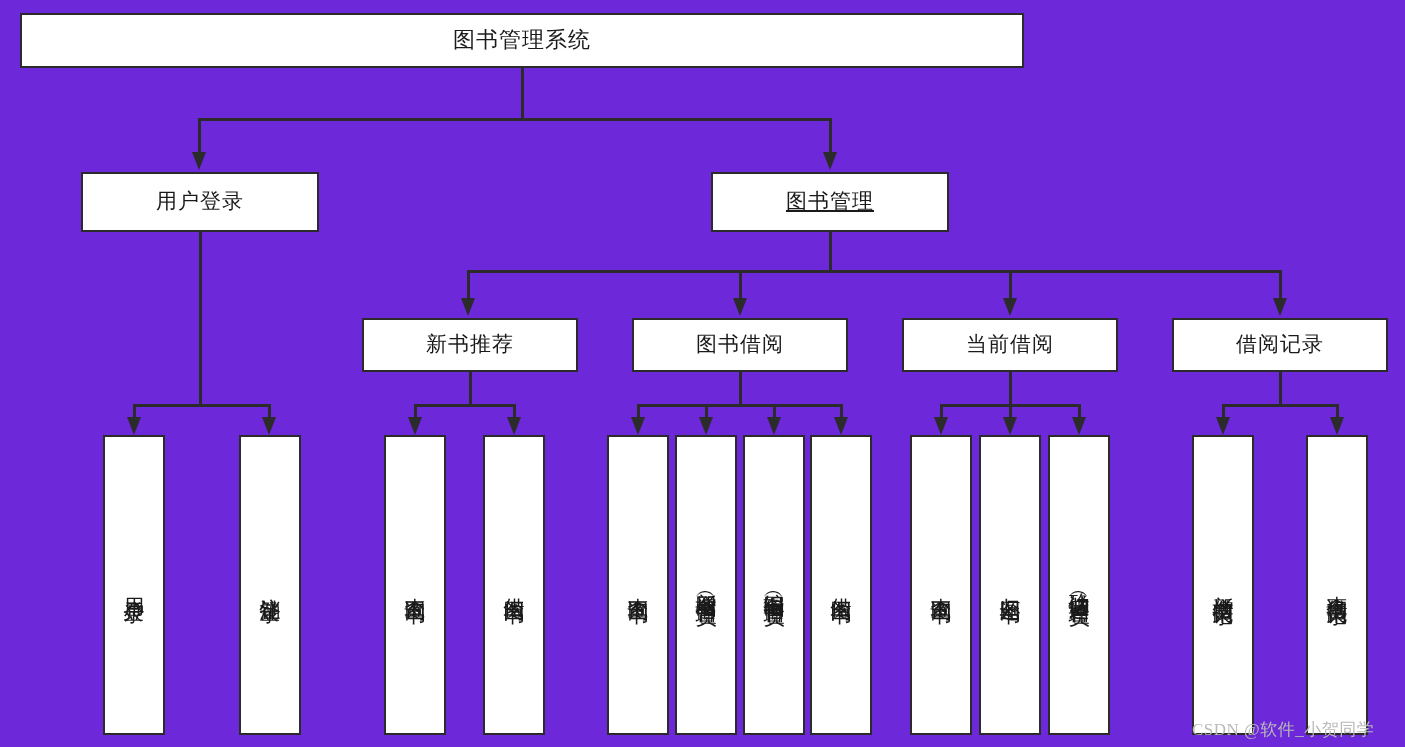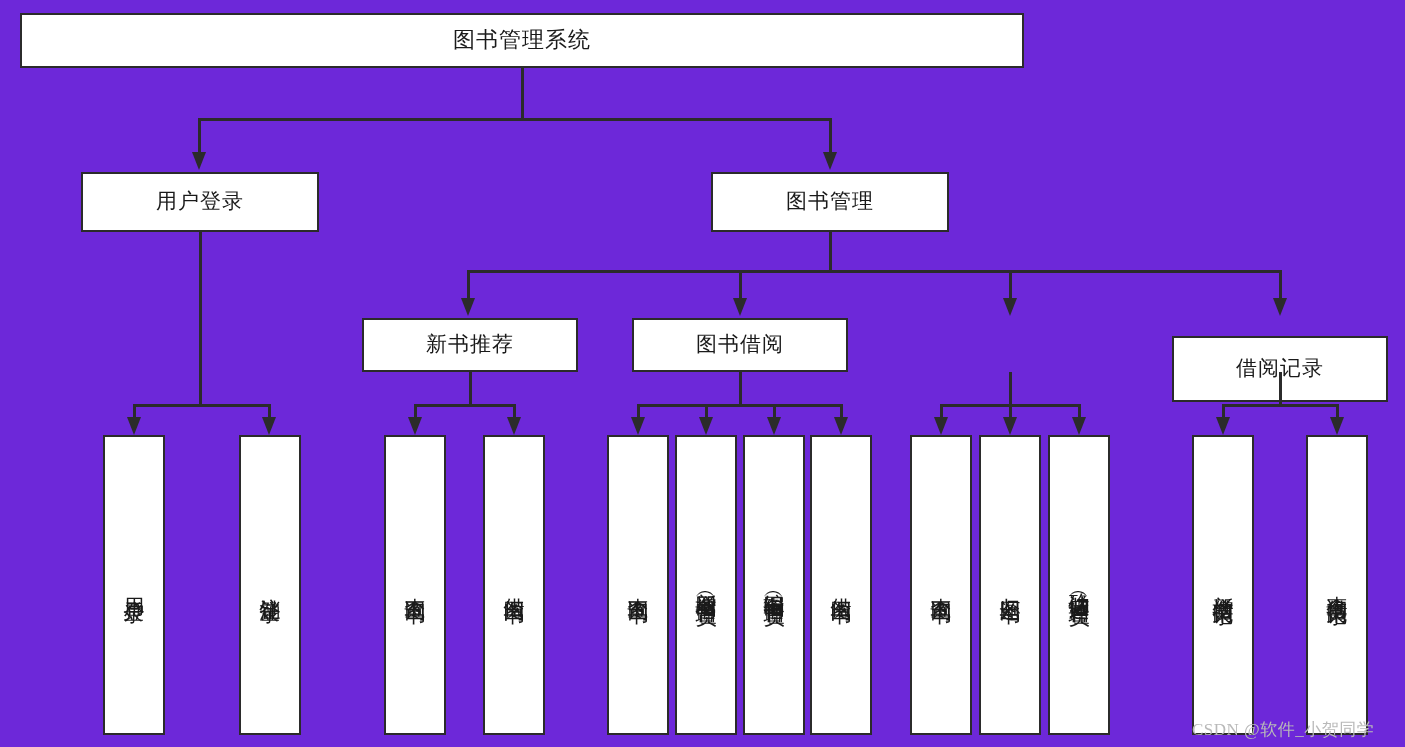--- a/index.html
+++ b/index.html
@@ -83,21 +83,21 @@
   <div class="edge vline" style="left:521px; top:68px; width:2.5px; height:52px;"></div>
 
   <div class="edge hline" style="left:198px; top:118px; width:634px; height:2.5px;"></div>
 
   <div class="edge vline" style="left:198px; top:118px; width:2.5px; height:36px;"></div>
   <div class="arrow" style="left:192px; top:152px;"></div>
   <div class="edge vline" style="left:829px; top:118px; width:2.5px; height:36px;"></div>
   <div class="arrow" style="left:823px; top:152px;"></div>
 
   <div class="node h" style="left:81px; top:172px; width:238px; height:60px;">用户登录</div>
-  <div class="node h" style="left:711px; top:172px; width:238px; height:60px;">图书管理</div>
+  <div class="node h" style="left:711px; top:172px; width:238px; height:60px;text-decoration:underline;">图书管理</div>
 
   <div class="edge vline" style="left:199px; top:232px; width:2.5px; height:174px;"></div>
   <div class="edge hline" style="left:133px; top:404px; width:137px; height:2.5px;"></div>
   <div class="edge vline" style="left:133px; top:404px; width:2.5px; height:15px;"></div>
   <div class="arrow" style="left:127px; top:417px;"></div>
   <div class="edge vline" style="left:268px; top:404px; width:2.5px; height:15px;"></div>
   <div class="arrow" style="left:262px; top:417px;"></div>
 
   <div class="edge vline" style="left:829px; top:232px; width:2.5px; height:40px;"></div>
   <div class="edge hline" style="left:467px; top:270px; width:814px; height:2.5px;"></div>
@@ -105,21 +105,22 @@
   <div class="arrow" style="left:461px; top:298px;"></div>
   <div class="edge vline" style="left:739px; top:270px; width:2.5px; height:30px;"></div>
   <div class="arrow" style="left:733px; top:298px;"></div>
   <div class="edge vline" style="left:1009px; top:270px; width:2.5px; height:30px;"></div>
   <div class="arrow" style="left:1003px; top:298px;"></div>
   <div class="edge vline" style="left:1279px; top:270px; width:2.5px; height:30px;"></div>
   <div class="arrow" style="left:1273px; top:298px;"></div>
 
   <div class="node h" style="left:362px; top:318px; width:216px; height:54px;font-family:Liberation Serif, serif;">新书推荐</div>
   <div class="node h" style="left:632px; top:318px; width:216px; height:54px;">图书借阅</div>
-  <div class="node h" style="left:1172px; top:336px; width:216px; height:66px;">借阅记录</div>
+  <div class="node h" style="left:902px; top:318px; width:216px; height:54px;">当前借阅</div>
+  <div class="node h" style="left:1172px; top:318px; width:216px; height:54px;">借阅记录</div>
 
   <div class="edge vline" style="left:469px; top:372px; width:2.5px; height:34px;"></div>
   <div class="edge hline" style="left:414px; top:404px; width:101px; height:2.5px;"></div>
   <div class="edge vline" style="left:414px; top:404px; width:2.5px; height:15px;"></div>
   <div class="arrow" style="left:408px; top:417px;"></div>
   <div class="edge vline" style="left:513px; top:404px; width:2.5px; height:15px;"></div>
   <div class="arrow" style="left:507px; top:417px;"></div>
 
   <div class="edge vline" style="left:739px; top:372px; width:2.5px; height:34px;"></div>
   <div class="edge hline" style="left:637px; top:404px; width:205px; height:2.5px;"></div>

